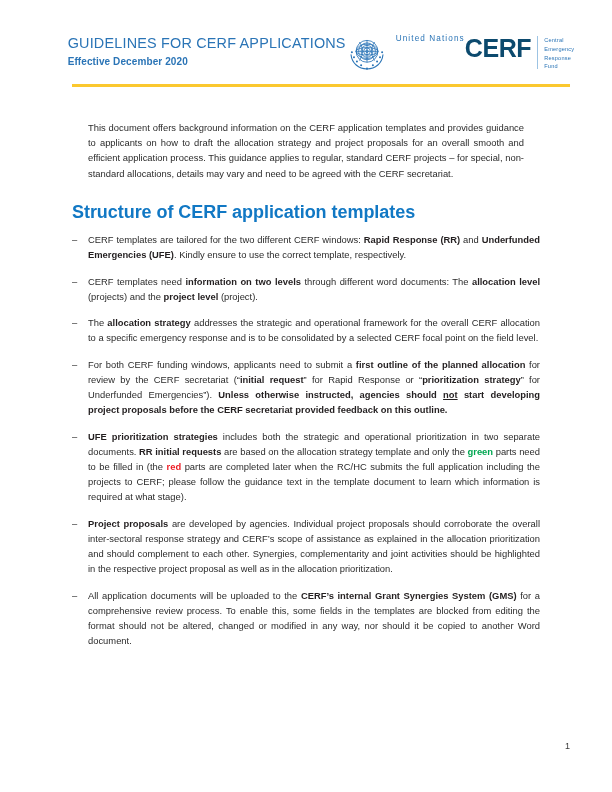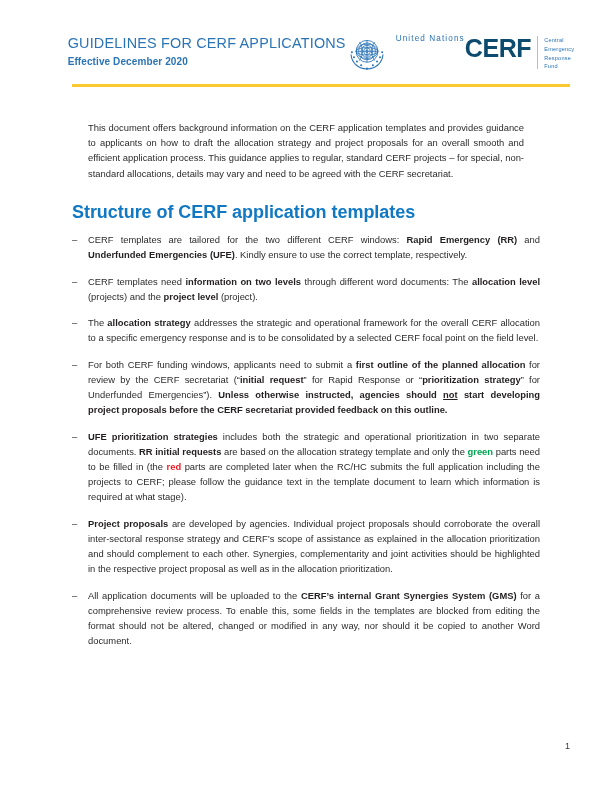--- a/index.html
+++ b/index.html
@@ -249,21 +249,21 @@
     </div>
     <div class="header-rule"></div>
   </div>
 
   <div class="content">
     <p class="intro">This document offers background information on the CERF application templates and provides guidance to applicants on how to draft the allocation strategy and project proposals for an overall smooth and efficient application process. This guidance applies to regular, standard CERF projects – for special, non-standard allocations, details may vary and need to be agreed with the CERF secretariat.</p>
 
     <h2 class="section-heading">Structure of CERF application templates</h2>
 
     <ul class="bullets" id="bullet-list">
-        <li><span class="dash">–</span><span>CERF templates are tailored for the two different CERF windows: </span><b>Rapid Emergency (RR)</b><span> and </span><b>Underfunded Emergencies (UFE)</b><span>. Kindly ensure to use the correct template, respectively.</span></li>
+        <li><span class="dash">–</span><span>CERF templates are tailored for the two different CERF windows: </span><b>Rapid Response (RR)</b><span> and </span><b>Underfunded Emergencies (UFE)</b><span>. Kindly ensure to use the correct template, respectively.</span></li>
         <li><span class="dash">–</span><span>CERF templates need </span><b>information on two levels</b><span> through different word documents: The </span><b>allocation level</b><span> (projects) and the </span><b>project level</b><span> (project).</span></li>
         <li><span class="dash">–</span><span>The </span><b>allocation strategy</b><span> addresses the strategic and operational framework for the overall CERF allocation to a specific emergency response and is to be consolidated by a selected CERF focal point on the field level.</span></li>
         <li><span class="dash">–</span><span>For both CERF funding windows, applicants need to submit a </span><b>first outline of the planned allocation</b><span> for review by the CERF secretariat (“</span><b>initial request</b><span>” for Rapid Response or “</span><b>prioritization strategy</b><span>” for Underfunded Emergencies”). </span><b>Unless otherwise instructed, agencies should </b><b><u>not</u></b><b> start developing project proposals before the CERF secretariat provided feedback on this outline.</b></li>
         <li><span class="dash">–</span><b>UFE prioritization strategies</b><span> includes both the strategic and operational prioritization in two separate documents. </span><b>RR initial requests</b><span> are based on the allocation strategy template and only the </span><span class="green">green</span><span> parts need to be filled in (the </span><span class="red">red</span><span> parts are completed later when the RC/HC submits the full application including the projects to CERF; please follow the guidance text in the template document to learn which information is required at what stage).</span></li>
         <li><span class="dash">–</span><b>Project proposals</b><span> are developed by agencies. Individual project proposals should corroborate the overall inter-sectoral response strategy and CERF’s scope of assistance as explained in the allocation prioritization and should complement to each other. Synergies, complementarity and joint activities should be highlighted in the respective project proposal as well as in the allocation prioritization.</span></li>
         <li><span class="dash">–</span><span>All application documents will be uploaded to the </span><b>CERF’s internal Grant Synergies System (GMS)</b><span> for a comprehensive review process. To enable this, some fields in the templates are blocked from editing the format should not be altered, changed or modified in any way, nor should it be copied to another Word document.</span></li>
       </ul>
   </div>
 
   <div class="page-number">1</div>

